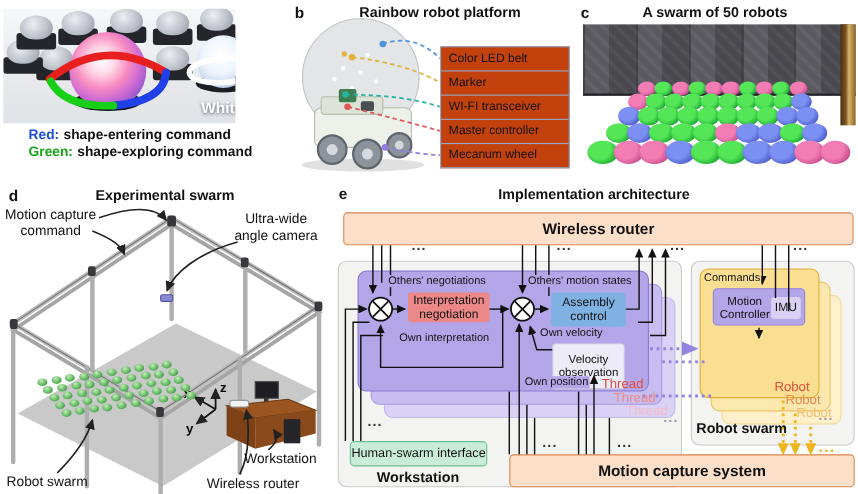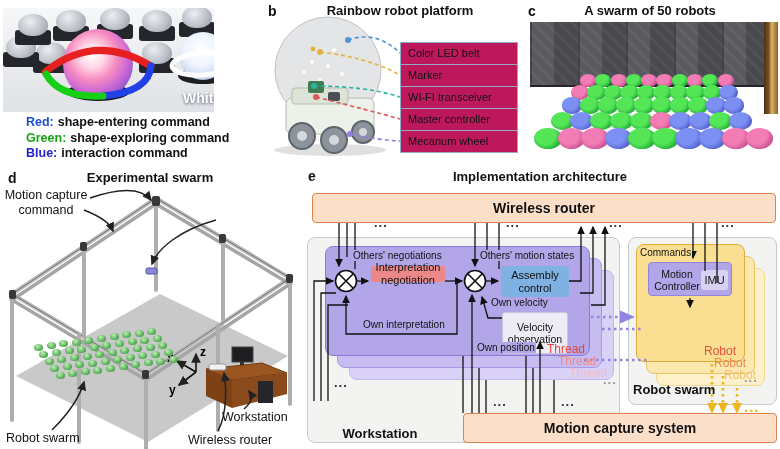--- a/index.html
+++ b/index.html
@@ -13,21 +13,21 @@
   #a-photo{position:absolute;left:3px;top:8px;width:211px;height:104px;overflow:hidden;
     background:linear-gradient(180deg,#f6f7f9 0%,#e9ebee 55%,#dfe2e6 100%);}
   .bgbot{position:absolute;width:36px;height:15px;background:#24262c;border-radius:3px;}
   .bgbot::before{content:"";position:absolute;left:3px;top:-16px;width:30px;height:22px;
     border-radius:50% 50% 46% 46%;background:radial-gradient(circle at 40% 35%,#eceef2,#b9bec6 60%,#8f959e);}
   #a-white-label{position:absolute;left:180px;top:82px;font-size:14px;font-weight:bold;color:#fff;
     text-shadow:0 1px 3px rgba(70,80,100,.9);}
   #a-legend{position:absolute;left:26px;top:115px;font-size:12.5px;font-weight:bold;line-height:15.5px;}
   .lg-term{margin-right:4px;}
   
-  .comp-table{position:absolute;left:140px;top:42px;width:118px;border:1px solid #94aac4;box-sizing:border-box;background:#be185d;}
+  .comp-table{position:absolute;left:140px;top:42px;width:118px;border:1px solid #94aac4;box-sizing:border-box;background:#c2410c;}
   .comp-row{height:21px;line-height:21px;border-bottom:1px solid #94aac4;font-size:11px;padding-left:7px;white-space:nowrap;}
   .comp-row:last-child{border-bottom:none;}
   
   #c-photo{position:absolute;left:10px;top:22px;width:248px;height:136px;overflow:hidden;
     background:linear-gradient(180deg,#55555c 0,#50505七 0,#515158 62px,#0f0f13 64px,#1d1d23 80px,#17171c 100%);}
   #c-curtain{position:absolute;left:0;top:0;width:248px;height:63px;
     background:repeating-linear-gradient(90deg,rgba(0,0,0,.22) 0 2px,rgba(255,255,255,.04) 2px 24px,rgba(0,0,0,.12) 24px 48px),
                repeating-linear-gradient(45deg,rgba(255,255,255,.05) 0 3px,transparent 3px 9px),#53535a;
     border-bottom:2px solid #24242a;}
   #c-door{position:absolute;left:234px;top:0;width:14px;height:92px;
@@ -109,21 +109,20 @@
           <path d="M42,64 Q92,24 148,58" fill="none" stroke="#e81f1f" stroke-width="7" stroke-linecap="round"></path>
           <path d="M148,58 Q146,84 100,88" fill="none" stroke="#2040e8" stroke-width="7" stroke-linecap="round"></path>
           <path d="M43,66 Q56,90 100,88" fill="none" stroke="#17cf17" stroke-width="7" stroke-linecap="round"></path>
         </g>
       </svg>
       <div id="a-white-label">White</div>
     </div>
     <div id="a-legend">
       <div><span class="lg-term" style="color: #1d4ed8;">Red:</span><span>shape-entering command</span></div>
       <div><span class="lg-term" style="color: rgb(22, 165, 22);">Green:</span><span>shape-exploring command</span></div>
-      <div><span class="lg-term" style="color: rgb(35, 35, 207);">Blue:</span><span>interaction command</span></div>
     </div>
   </section>
 
   <section class="panel" id="panel-b" style="left:260px;top:0;width:260px;height:168px;">
     <div class="plabel" style="left:8px;top:3px;">b</div>
     <div class="ptitle" style="left:20px;top:3px;width:240px;">Rainbow robot platform</div>
     <svg class="lay" width="260" height="168" viewBox="0 0 260 168">
       <ellipse cx="70" cy="150" rx="56" ry="6" fill="rgba(0,0,0,0.12)"></ellipse>
       <circle cx="68" cy="70" r="53" fill="rgba(205,207,212,0.55)" stroke="#bfc2c8"></circle>
       <g fill="#ffffff" opacity="0.9">
@@ -340,20 +339,24 @@
         <div class="d-bot" style="left: 118.6px; top: 195px;"></div>
         <div class="d-bot" style="left: 131.2px; top: 193.2px;"></div>
         <div class="d-bot" style="left: 143.8px; top: 191.4px;"></div>
         <div class="d-bot" style="left: 156.4px; top: 189.6px;"></div>
         <div class="d-bot" style="left: 169px; top: 187.8px;"></div>
       </div>
     <div class="d-small" style="left:2px;top:20px;width:88px;z-index:7;">
       <div>Motion capture</div>
       <div>command</div>
     </div>
+    <div class="d-small" style="left:204px;top:24px;width:94px;z-index:7;">
+      <div>Ultra-wide</div>
+      <div>angle camera</div>
+    </div>
     <div class="d-small" style="left:6px;top:263px;z-index:7;">Robot swarm</div>
     <div class="d-small" style="left:188px;top:265px;z-index:7;">Wireless router</div>
     <div class="d-small" style="left:222px;top:242px;z-index:7;">Workstation</div>
   </section>
 
   <section class="panel" id="panel-e" style="left:300px;top:168px;width:480px;height:281px;">
     <div class="plabel" style="left:8px;top:0;">e</div>
     <div class="ptitle" style="left:0;top:1px;width:480px;">Implementation architecture</div>
 
     <div class="abs wr-box ctr" style="left:12px;top:25px;width:464px;height:30px;">Wireless router</div>
@@ -361,21 +364,21 @@
     <div class="abs gray-box" style="left:328px;top:69px;width:149px;height:168px;"></div>
 
     <div class="thr t3" style="left:49px;top:102px;width:265px;height:110px;"></div>
     <div class="thr t2" style="left:37px;top:90px;width:265px;height:110px;"></div>
     <div class="thr t1" style="left:25px;top:78px;width:265px;height:110px;"></div>
 
     <div class="rob r3" style="left:356px;top:100px;width:109px;height:118px;"></div>
     <div class="rob r2" style="left:346px;top:88px;width:109px;height:118px;"></div>
     <div class="rob r1" style="left:336px;top:76px;width:109px;height:118px;"></div>
 
-    <div class="iblock red-box ctr" style="left:71px;top:98px;width:74px;height:16px;">
+    <div class="iblock red-box ctr" style="left:71px;top:98px;width:74px;height:27px;">
       <div>
           <div>Interpretation</div>
           <div>negotiation</div>
         </div>
     </div>
     <div class="iblock blue-box ctr" style="left:201px;top:98px;width:68px;height:31px;">
       <div>
           <div>Assembly</div>
           <div>control</div>
         </div>
@@ -388,20 +391,21 @@
     </div>
     <div class="iblock mc-box" style="left:348px;top:94px;width:84px;height:34px;">
       <div class="abs ctr" style="left:2px;top:2px;width:52px;height:30px;font-size:10.5px;line-height:12px;">
         <div>
             <div>Motion</div>
             <div>Controller</div>
           </div>
       </div>
       <div class="imu-box ctr">IMU</div>
     </div>
+    <div class="iblock green-box ctr" style="left:18px;top:233px;width:125px;height:23px;">Human-swarm interface</div>
     <div class="abs wr-box ctr" style="left:163px;top:245px;width:314px;height:30px;z-index:4;">Motion capture system</div>
 
     <svg class="lay" width="480" height="281" viewBox="0 0 480 281">
       <defs>
         <marker id="ah" markerWidth="7" markerHeight="6" refX="5.5" refY="3" orient="auto">
             <path d="M0,0 L6.5,3 L0,6 Z" fill="#111"></path>
           </marker>
       </defs>
       <g stroke="#111" stroke-width="1.3" fill="none">
         <path d="M39,55 V98" marker-end="url(#ah)"></path>
@@ -456,21 +460,21 @@
       <g fill="#edb51e">
         <polygon points="407,235 417,235 412,246"></polygon>
         <polygon points="418,235 428,235 423,246"></polygon>
         <polygon points="432,235 442,235 437,246"></polygon>
       </g>
     </svg>
 
     <div class="sig" style="left:52px;top:82px;">Others' negotiations</div>
     <div class="sig" style="left:179px;top:82px;text-align:right;">Others' motion states</div>
     <div class="sig" style="left:190px;top:129px;">Own velocity</div>
-    <div class="sig" style="left:62px;top:151px;">Own interpretation</div>
+    <div class="sig" style="left:62px;top:134px;">Own interpretation</div>
     <div class="sig" style="left:176px;top:174px;">Own position</div>
     <div class="sig on-yellow" style="left:339px;top:79px;">Commands</div>
 
     <div class="stack-lb" style="left:247px;top:174px;color:#e4483c;">Thread</div>
     <div class="stack-lb" style="left:258px;top:186px;color:#ef8a84;">Thread</div>
     <div class="stack-lb" style="left:269px;top:198px;color:#f4bcc4;">Thread</div>
     <div class="stack-lb" style="left:404px;top:176px;color:#e2503c;">Robot</div>
     <div class="stack-lb" style="left:414px;top:188px;color:#ec8a50;">Robot</div>
     <div class="stack-lb" style="left:424px;top:200px;color:#f0c070;">Robot</div>
 

